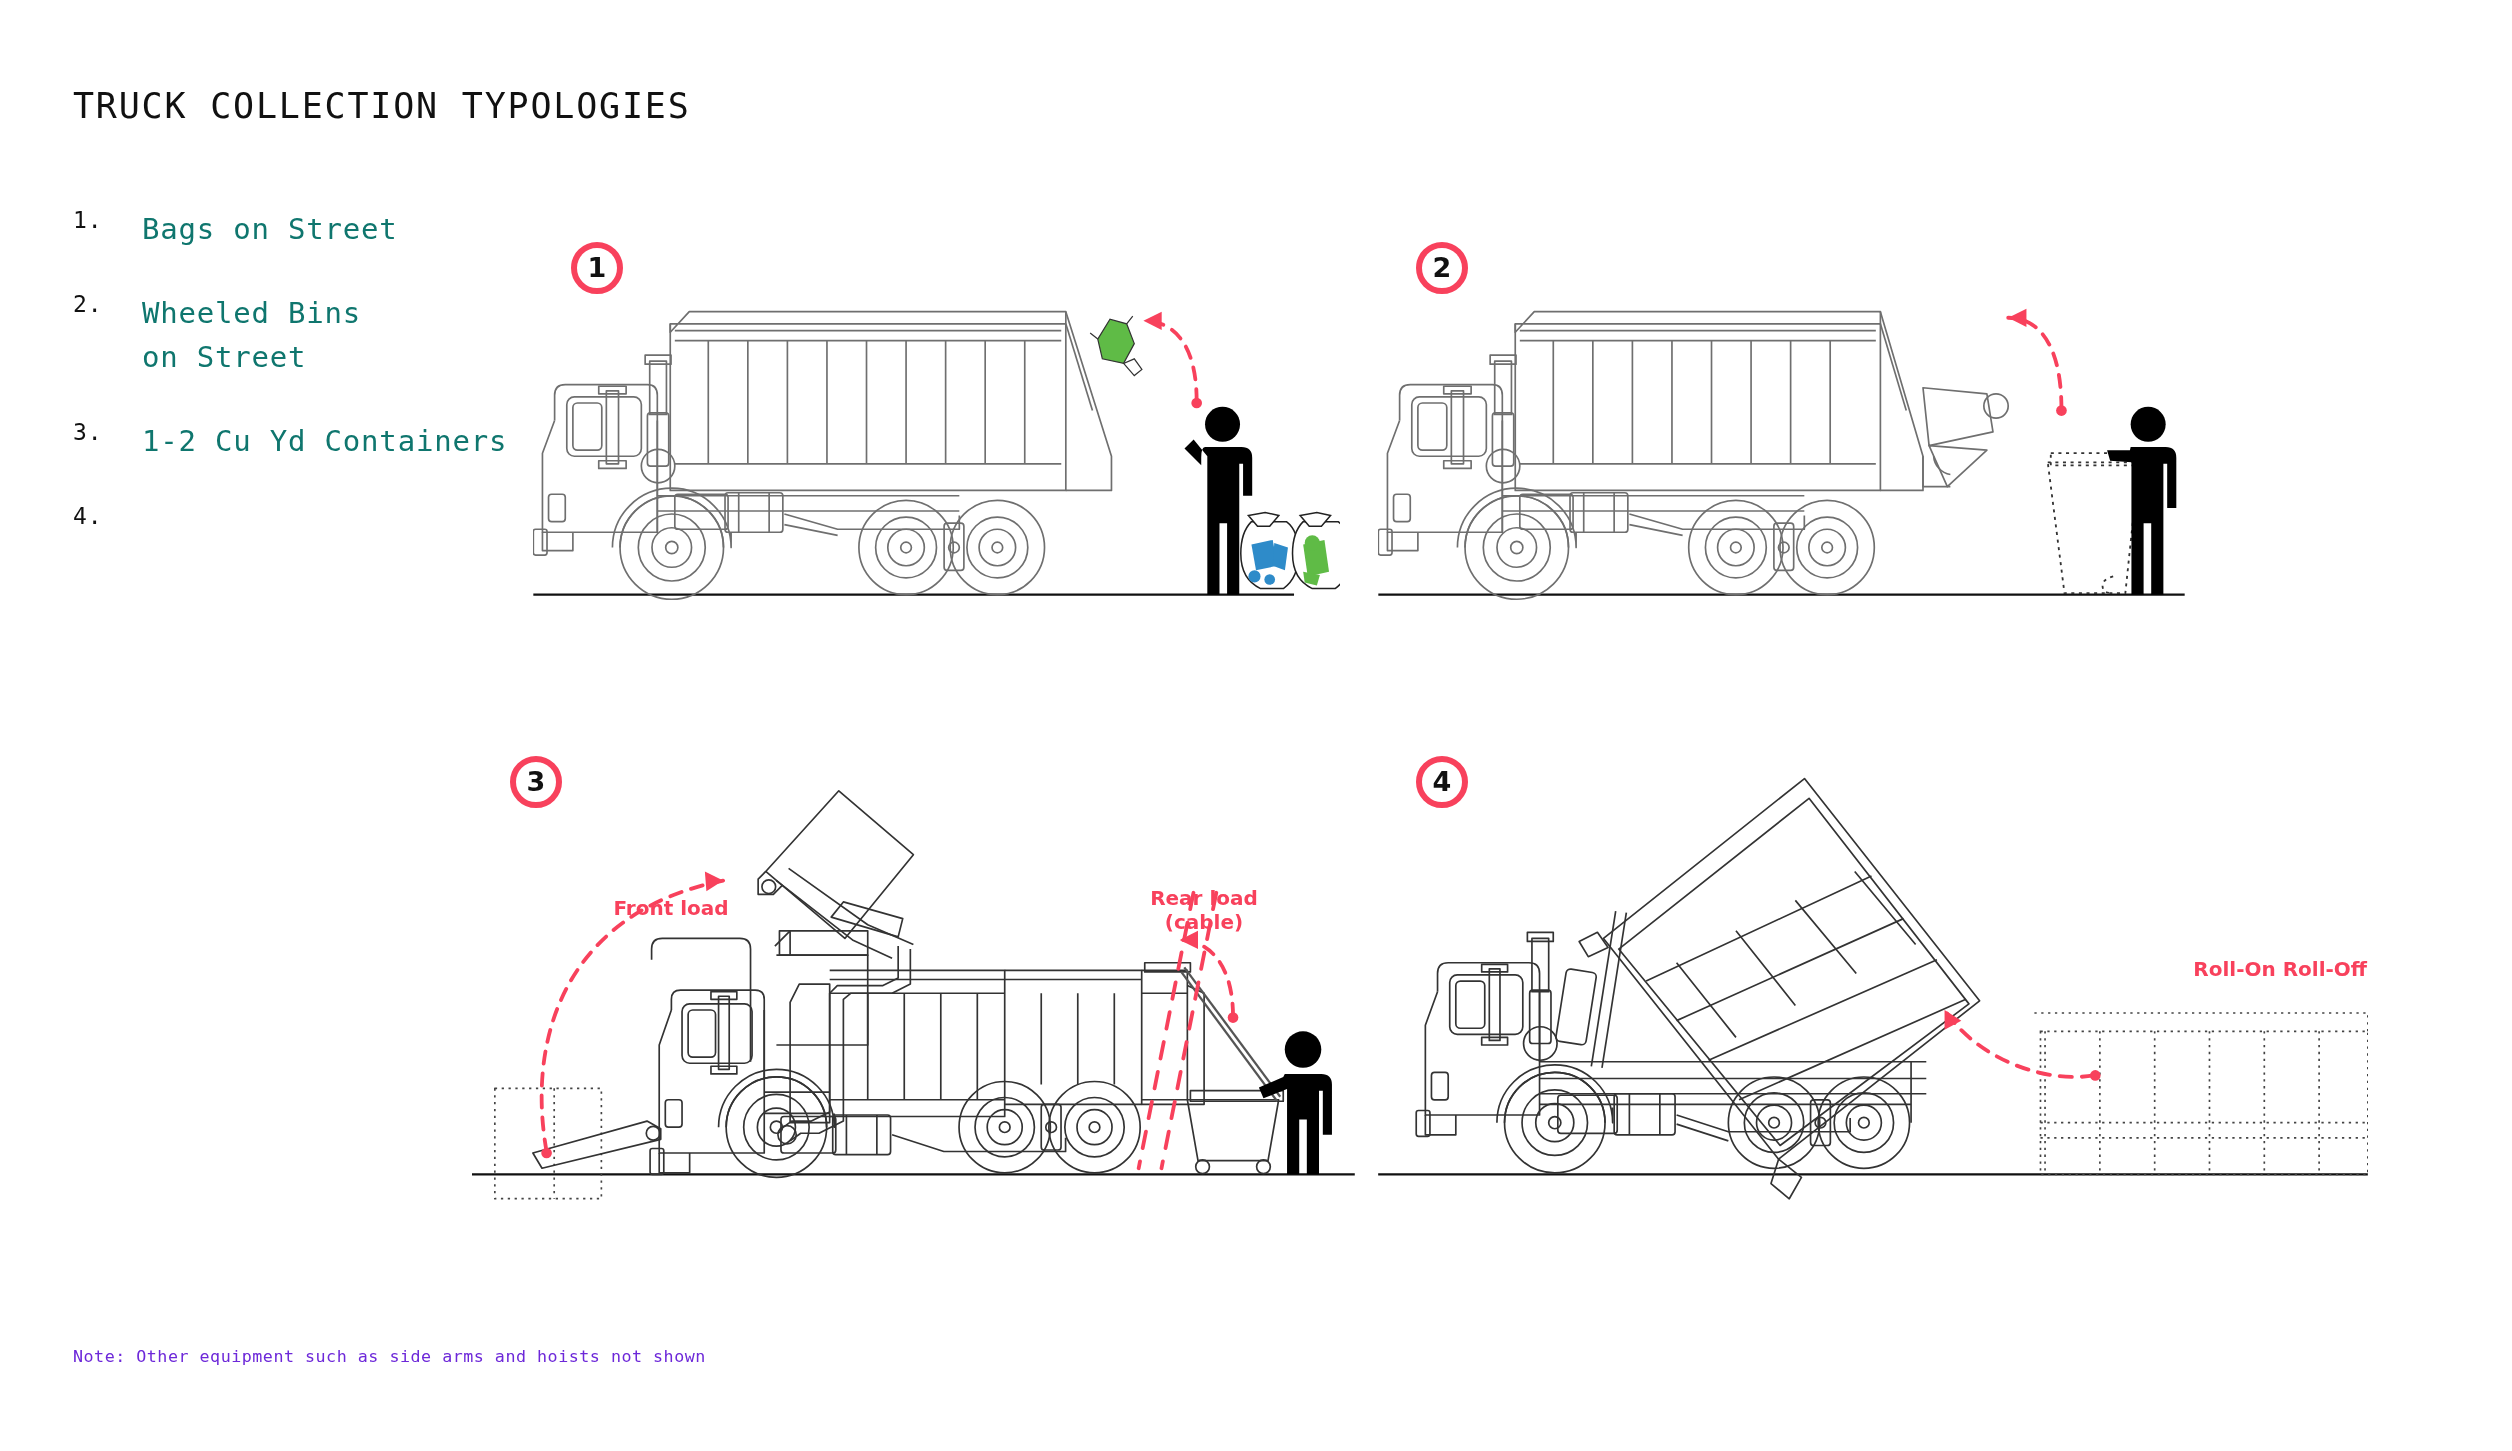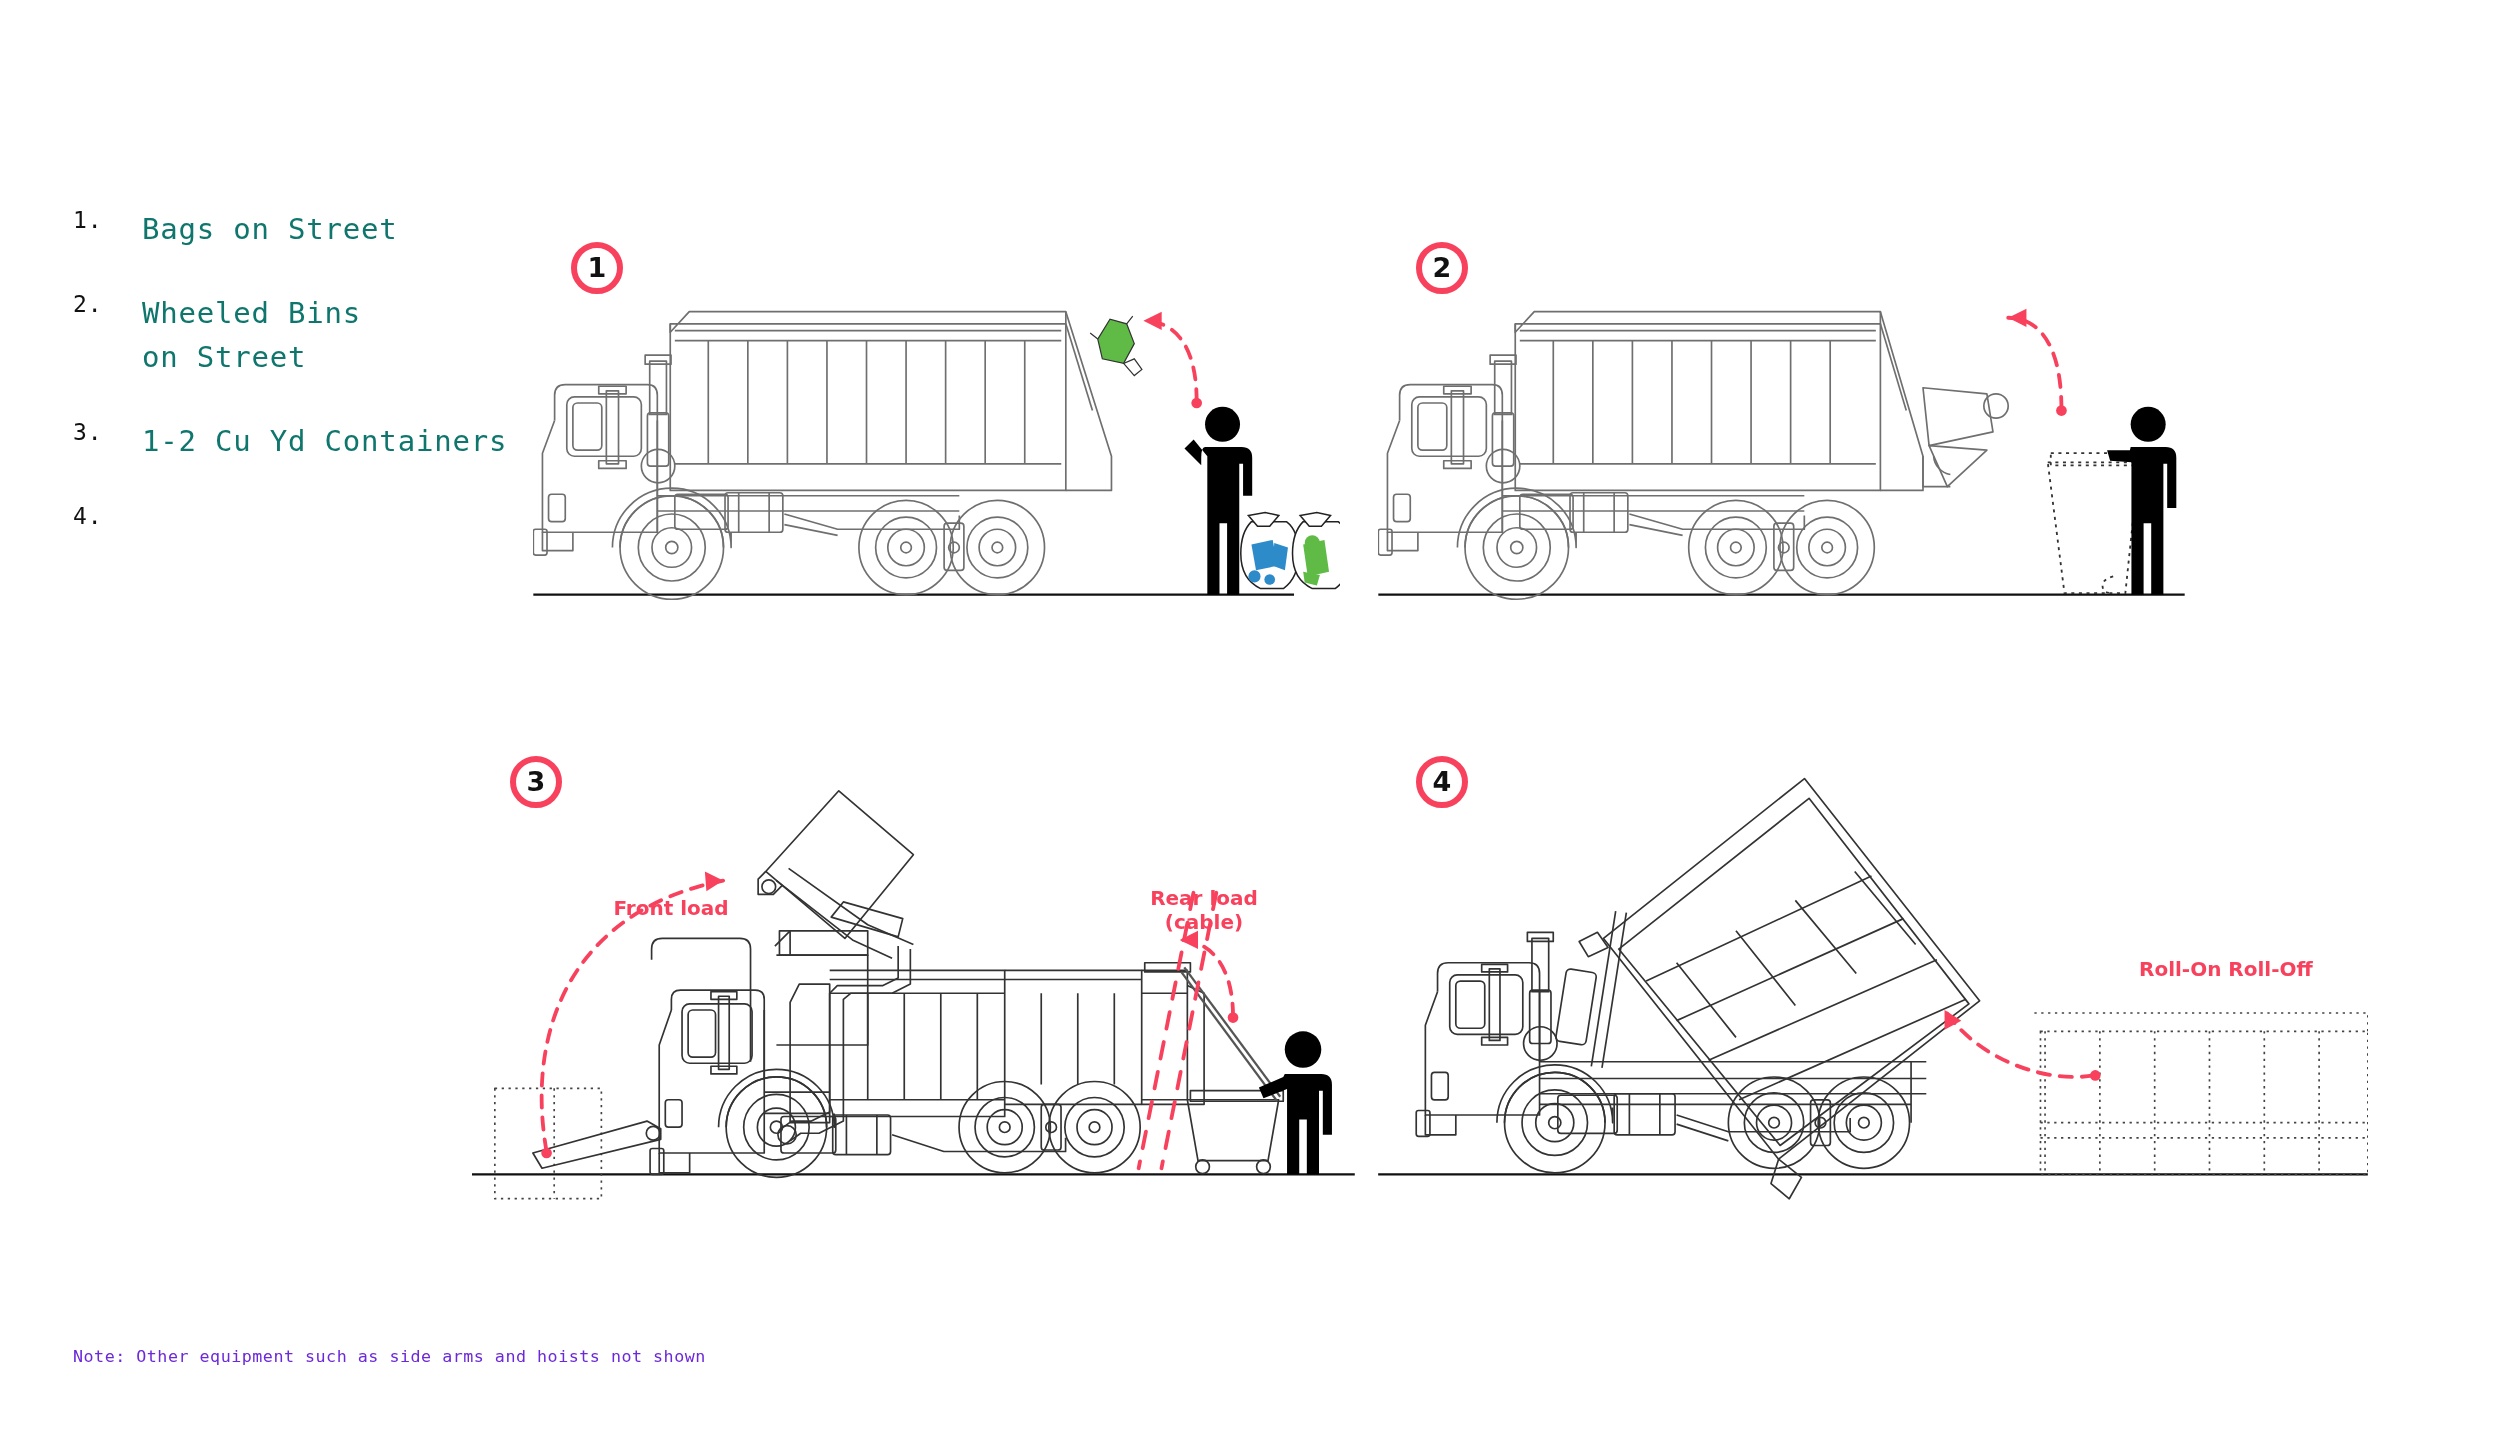--- a/index.html
+++ b/index.html
@@ -56,20 +56,21 @@
     font-family:"DejaVu Sans","Liberation Sans",sans-serif;
     font-weight:bold;color:#F8415C;font-size:20px;line-height:1.22;
     text-align:center;white-space:pre-line;
   }
 </style>
 </head>
 <body>
 
 <div class="page">
 
+  <div class="title">TRUCK COLLECTION TYPOLOGIES</div>
 
   <div class="legend">
     <div class="legend-item">
       <span class="legend-num">1.</span>
       <span class="legend-text">Bags on Street</span>
     </div>
     <div class="legend-item">
       <span class="legend-num">2.</span>
       <span class="legend-text">Wheeled Bins
 on Street</span>
@@ -395,21 +396,21 @@
 
       <g fill="#000">
         <circle cx="1092" cy="404" r="24"></circle>
         <path d="M1068 436 L1116 436 Q1130 436 1130 450 L1130 516 L1118 516 L1118 458 L1113 458 L1113 568 L1097 568 L1097 496 L1087 496 L1087 568 L1071 568 L1071 456 L1040 468 L1034 454 L1066 440 Z"></path>
       </g>
     </svg>
   </div>
 
   <div class="panel panel-4">
     <div class="badge b1">4</div>
-    <div class="lbl" style="left:761px;top:215px;width:228px;text-align:left;">Roll-On Roll-Off</div>
+    <div class="lbl" style="left:761px;top:215px;width:228px;text-align:right;">Roll-On Roll-Off</div>
 
     <svg class="scene" width="990" height="472" viewBox="0 0 1300 620">
       <g fill="none" stroke="#333" stroke-width="2.2" stroke-linejoin="round">
         <line x1="0" y1="568" x2="1300" y2="568" stroke="#111" stroke-width="3"></line>
 
         <path d="M78 328 L78 304 Q78 290 92 290 L198 290 Q212 290 212 304 L212 420"></path>
         <path d="M78 328 L62 372 L62 490 L212 490 L212 328"></path>
         <rect x="94" y="306" width="96" height="78" rx="10"></rect>
         <rect x="102" y="314" width="38" height="62" rx="6"></rect>
         <rect x="146" y="298" width="14" height="94"></rect>

